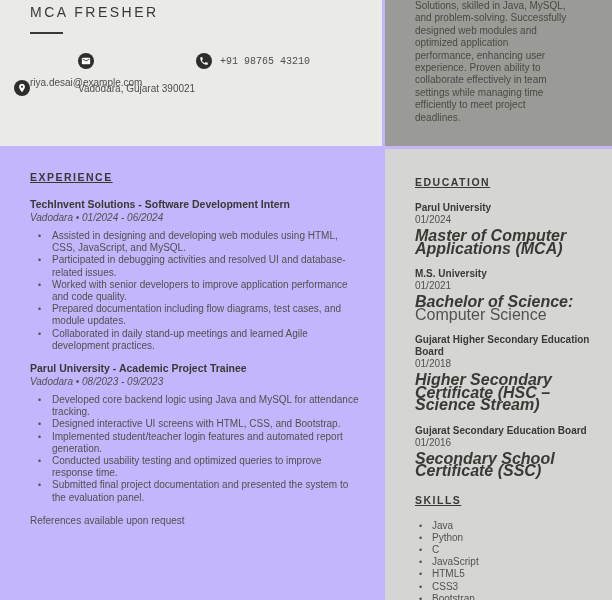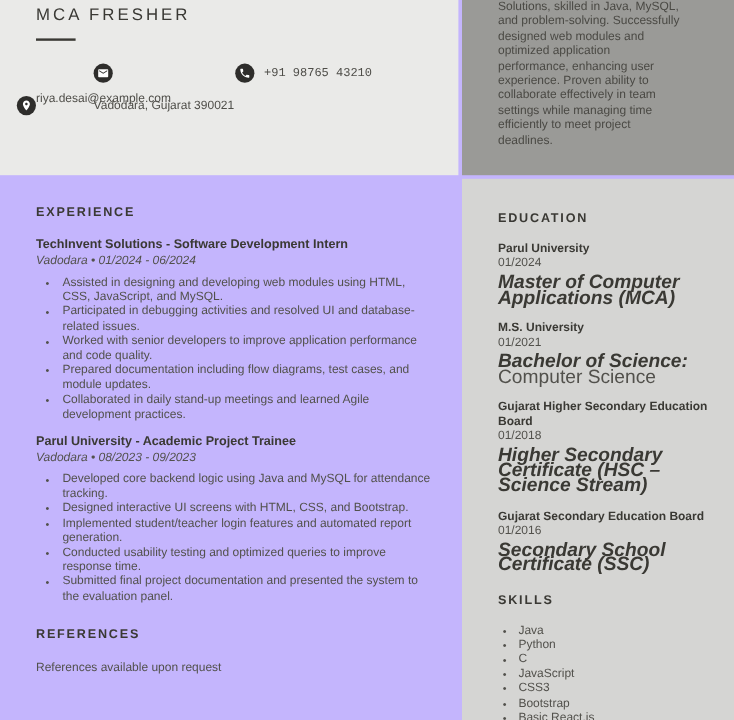--- a/index.html
+++ b/index.html
@@ -35,21 +35,21 @@
   .cicon svg{display:block;}
   .ctext{font-size:10px;color:#4f4e49;white-space:nowrap;}
   
   .panel-top{position:absolute;left:385px;top:0;width:227px;height:146px;background:var(--panel-top-bg);}
   .panel-bottom{position:absolute;left:385px;top:149px;width:227px;height:451px;background:var(--panel-bottom-bg);}
   .summary{position:absolute;left:30px;top:0;width:196px;}
   .sline{font-size:10px;line-height:12.4px;color:var(--summary-text);white-space:nowrap;}
   
   h2{
     font-size:10.5px;font-weight:bold;letter-spacing:1.5px;color:var(--ink);
-    line-height:12px;text-transform:uppercase;
+    line-height:12px;text-transform:uppercase;text-decoration:underline;
   }
   
   .main{position:absolute;left:30px;top:171px;width:332px;}
   .main h2{margin-bottom:15px;}
   .job-title{font-size:10.5px;font-weight:bold;color:var(--ink);line-height:13px;}
   .job-meta{font-size:10px;font-style:italic;color:var(--body);line-height:13px;margin-bottom:6px;}
   ul.bullets{list-style:none;margin-bottom:10px;}
   ul.bullets li{
     position:relative;padding-left:22px;font-size:10px;line-height:12.2px;color:var(--body);
   }
@@ -144,21 +144,20 @@
           <div class="job-meta">Vadodara  •  08/2023 - 09/2023</div>
           <ul class="bullets">
             <li>Developed core backend logic using Java and MySQL for attendance tracking.</li>
             <li>Designed interactive UI screens with HTML, CSS, and Bootstrap.</li>
             <li>Implemented student/teacher login features and automated report generation.</li>
             <li>Conducted usability testing and optimized queries to improve response time.</li>
             <li>Submitted final project documentation and presented the system to the evaluation panel.</li>
           </ul>
         </div>
       </div>
-    <h2 class="refs-h">REFERENCES</h2>
     <div class="refs-text">References available upon request</div>
   </div>
 
   <div class="right-content">
     <h2>EDUCATION</h2>
     <div id="edu">
         <div class="edu-entry">
           <div class="edu-school">Parul University</div>
           <div class="edu-date">01/2024</div>
           <div class="edu-degree"><span class="bi">Master of Computer Applications (MCA)</span></div>
@@ -178,19 +177,20 @@
           <div class="edu-date">01/2016</div>
           <div class="edu-degree"><span class="bi">Secondary School Certificate (SSC)</span></div>
         </div>
       </div>
     <h2 class="skills-h">SKILLS</h2>
     <ul class="skills" id="skills">
         <li>Java</li>
         <li>Python</li>
         <li>C</li>
         <li>JavaScript</li>
+        <li>HTML5</li>
         <li>CSS3</li>
         <li>Bootstrap</li>
         <li>Basic React.js</li>
       </ul>
   </div>
 
 </div>
 
 </body></html>

